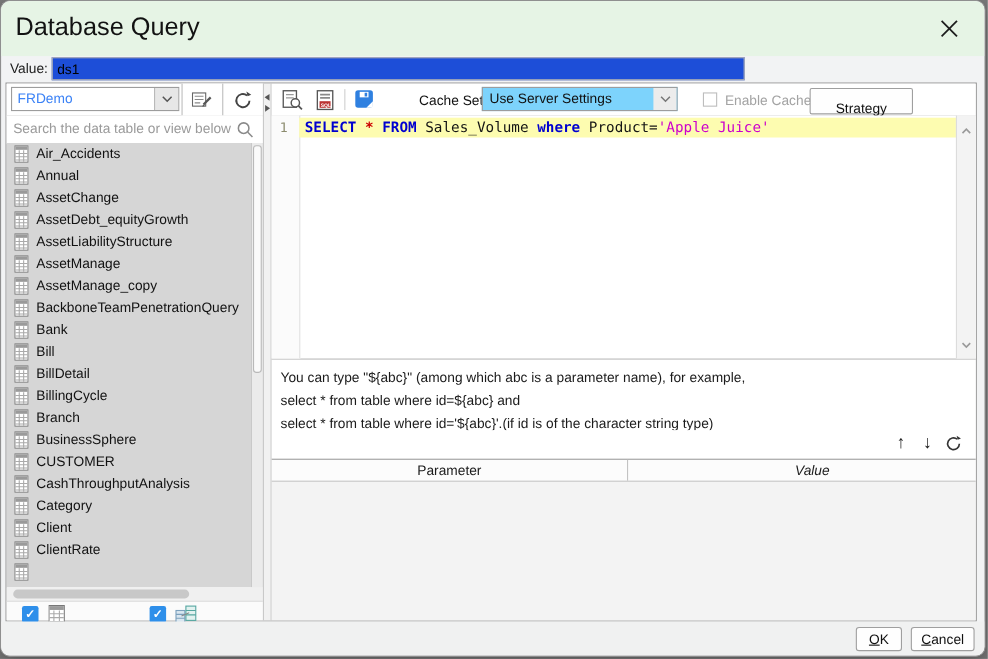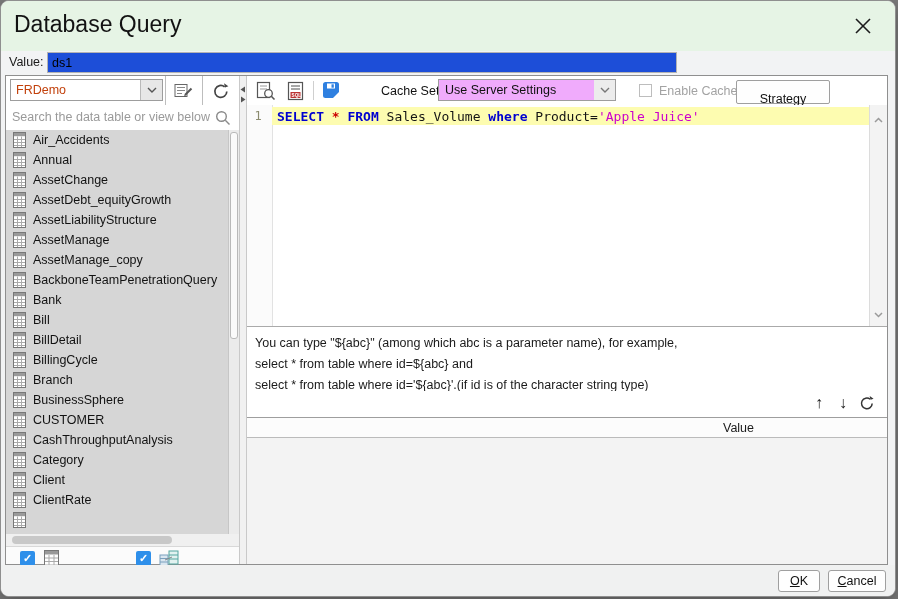--- a/index.html
+++ b/index.html
@@ -27,21 +27,21 @@
     border:1px solid #b3b3b3;background:#1d4ed8;font-size:12.5px;padding:0 4px;
     font-family:"Liberation Sans",sans-serif;outline:none;}
   
   .content{position:absolute;left:4px;top:74px;right:7px;bottom:31px;
     border:1px solid #8f8f8f;background:#fff;box-sizing:border-box;}
   
   .left-panel{position:absolute;left:0;top:0;bottom:0;width:233px;}
   .ds-row{position:absolute;left:0;top:0;right:0;height:29px;border-bottom:1px solid #b3b3b3;background:#fff;}
   .ds-select{position:absolute;left:4px;top:3px;width:153px;height:22px;border:1px solid #9d9d9d;
     background:#fff;cursor:pointer;box-sizing:border-box;}
-  .ds-select .val{position:absolute;left:5px;top:3px;font-size:12.5px;color:#c2410c;}
+  .ds-select .val{position:absolute;left:5px;top:3px;font-size:12.5px;color:#3b82f6;}
   .ds-select .chev{position:absolute;right:0;top:0;bottom:0;width:21px;background:#e7e7e7;
     border-left:1px solid #b9b9b9;display:flex;align-items:center;justify-content:center;}
   .tool-btn{position:absolute;top:0;height:29px;width:36px;border-left:1px solid #bdbdbd;
     display:flex;align-items:center;justify-content:center;cursor:pointer;background:#fff;}
   .tool-btn.b1{left:159px;}
   .tool-btn.b2{left:196px;}
   .search-row{position:absolute;left:0;top:29px;right:0;height:25px;border-bottom:1px solid #bdbdbd;background:#fff;}
   .search-input{position:absolute;left:2px;top:2px;width:198px;height:19px;border:none;outline:none;
     font-size:12.5px;color:#333;padding:0 4px;font-family:"Liberation Sans",sans-serif;}
   .search-input::placeholder{color:#9a9a9a;}
@@ -64,21 +64,21 @@
   .splitter{position:absolute;left:233px;top:0;bottom:0;width:8px;background:#f1f1f1;
     border-left:1px solid #c9c9c9;border-right:1px solid #c9c9c9;cursor:col-resize;box-sizing:border-box;}
   .splitter .ar{position:absolute;left:0;width:6px;text-align:center;}
   
   .right-panel{position:absolute;left:241px;top:0;right:0;bottom:0;}
   .toolbar{position:absolute;left:0;top:0;right:0;height:29px;border-bottom:1px solid #b3b3b3;background:#fff;}
   .tb-icon{position:absolute;top:5px;cursor:pointer;}
   .tb-sep{position:absolute;left:66px;top:5px;width:1px;height:19px;background:#cfcfcf;}
   .cache-label{position:absolute;left:102px;top:8px;font-size:12.5px;color:#111;margin-left:32px;}
   .cache-select{position:absolute;left:191px;top:3px;width:178px;height:22px;border:1px solid #9d9d9d;
-    background:#f0abfc;cursor:pointer;box-sizing:border-box;}
+    background:#7dd3fc;cursor:pointer;box-sizing:border-box;}
   .cache-select .val{position:absolute;left:6px;top:3px;font-size:12.5px;color:#111;white-space:nowrap;}
   .cache-select .chev{position:absolute;right:0;top:0;bottom:0;width:21px;background:#ececec;
     display:flex;align-items:center;justify-content:center;}
   .enable-box{position:absolute;left:392px;top:8px;width:13px;height:13px;border:1px solid #bdbdbd;
     background:#fff;box-sizing:border-box;}
   .enable-label{position:absolute;left:412px;top:8px;font-size:12.5px;color:#a3a3a3;}
   .strategy-btn{position:absolute;left:489px;top:4px;width:94px;height:21px;background:#fefefe;
     border:1px solid #9f9f9f;border-radius:2px;font-size:12.5px;color:#111;cursor:pointer;
     font-family:"Liberation Sans",sans-serif;padding:11px;}
   
@@ -104,21 +104,21 @@
   .param-tools{position:absolute;left:0;top:315px;right:0;height:26px;background:#fff;}
   .pt-up{position:absolute;right:64px;top:3px;font-size:16px;color:#222;cursor:pointer;}
   .pt-down{position:absolute;right:40px;top:3px;font-size:16px;color:#222;cursor:pointer;}
   .pt-refresh{position:absolute;right:12px;top:4px;cursor:pointer;}
   
   .param-header{position:absolute;left:0;top:341px;right:0;height:21px;background:#fcfcfc;
     border-top:1px solid #9e9e9e;border-bottom:1px solid #bbb;box-sizing:border-box;}
   .ph-cell{position:absolute;top:0;bottom:0;display:flex;align-items:center;justify-content:center;
     font-size:12.5px;color:#1b1b1b;}
   .ph-cell.c1{left:0;width:323px;border-right:1px solid #c3c3c3;}
-  .ph-cell.c2{left:343px;right:0;}
+  .ph-cell.c2{left:343px;right:0;font-style:italic;}
   .param-body{position:absolute;left:0;top:362px;right:0;bottom:0;background:#f3f3f3;}
   
   .footer{position:absolute;left:0;right:0;bottom:0;height:31px;background:#f0f1f1;}
   .fbtn{position:absolute;top:5px;height:22px;background:#fefefe;border:1px solid #9f9f9f;border-radius:3px;
     font-size:12.5px;color:#111;cursor:pointer;padding:0;font-family:"Liberation Sans",sans-serif;}
   .fbtn span{display:block;padding:0 2px;}
   .fbtn span::first-letter{text-decoration:underline;}
   .fbtn.ok{left:777px;width:42px;}
   .fbtn.cancel{left:827px;width:58px;}
 </style>
@@ -588,20 +588,21 @@
         <span class="pt-down">↓</span>
         <span class="pt-refresh">
           <svg width="16" height="16" viewBox="0 0 18 18">
             <path d="M14.8 9.5 a6 6 0 1 1 -2.2 -4.7" fill="none" stroke="#333" stroke-width="1.7"></path>
             <polygon points="12,1.2 13,5.4 16.4,4.2" fill="#333"></polygon>
           </svg>
         </span>
       </div>
 
       <div class="param-header">
+        <div class="ph-cell c1">Parameter</div>
         <div class="ph-cell c2">Value</div>
       </div>
       <div class="param-body"></div>
     </div>
   </div>
 
   <div class="footer">
     <button class="fbtn ok">
         <span>OK</span>
       </button>

